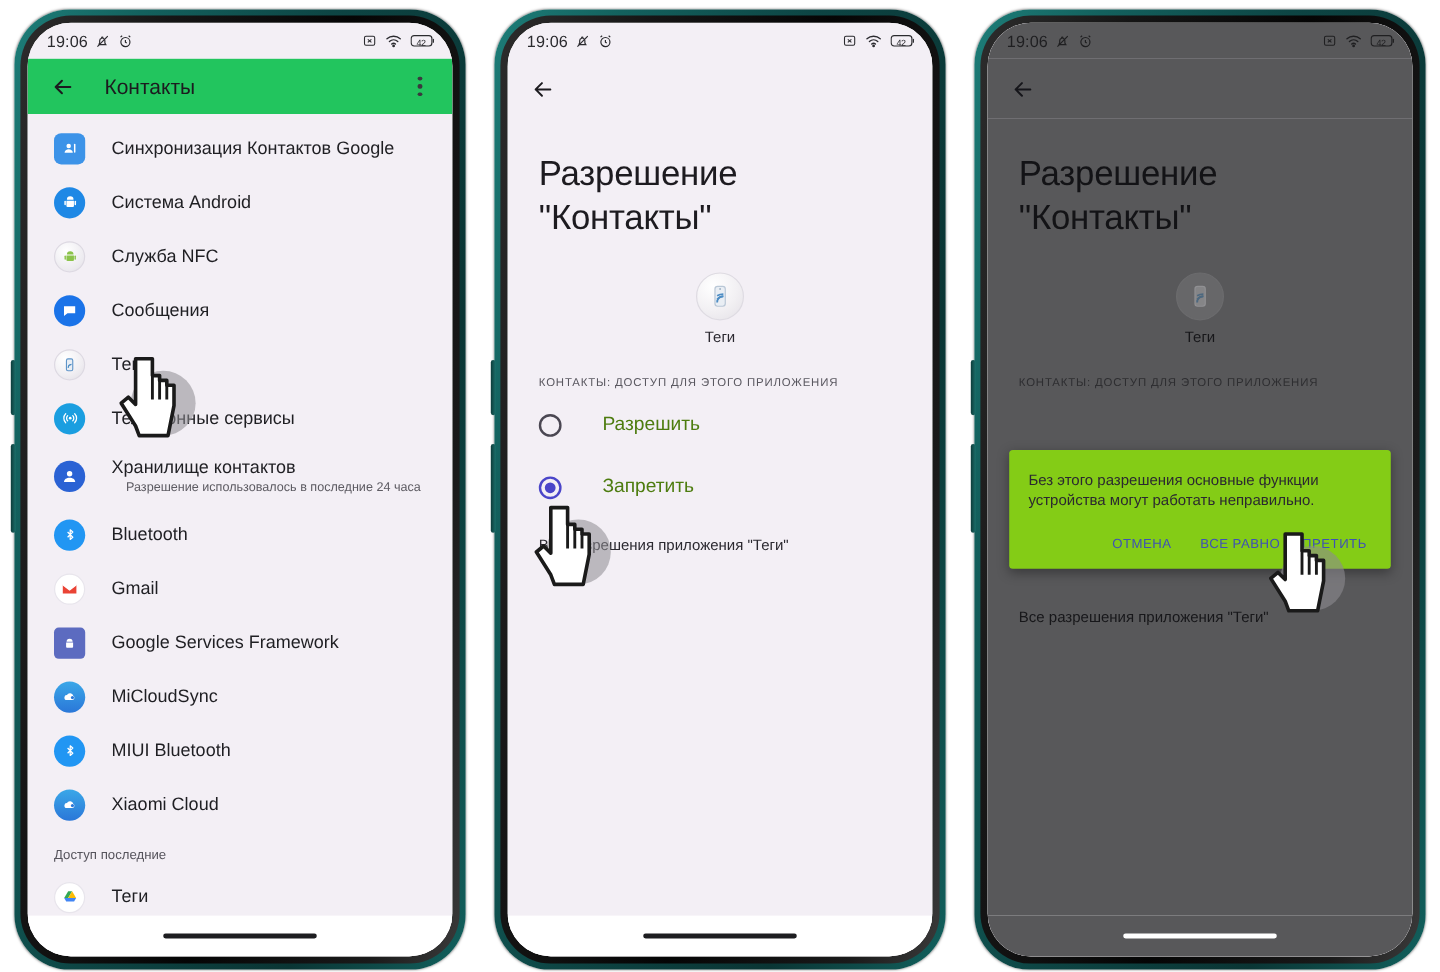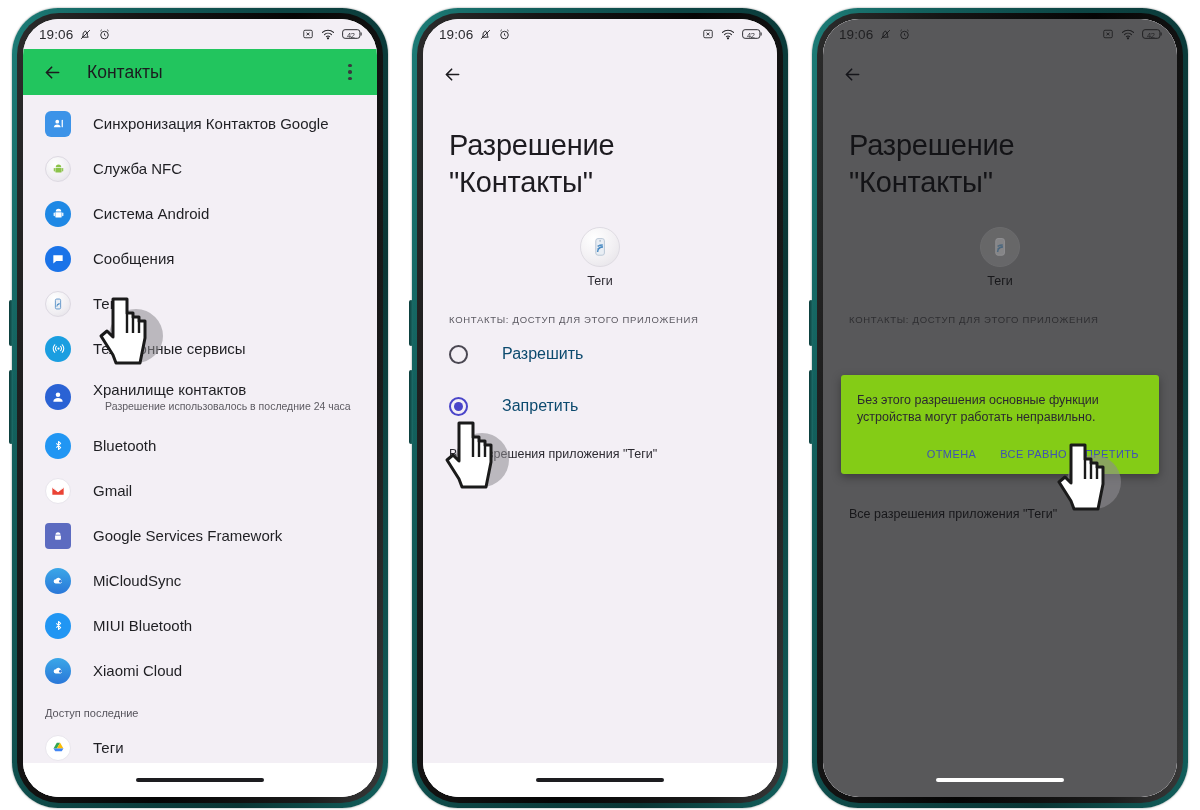--- a/index.html
+++ b/index.html
@@ -128,21 +128,21 @@
   }
   .radio-row { display: flex; align-items: center; padding: 0 26px; height: 46px; margin-top: 6px; }
   .radio {
     width: 19px; height: 19px; border-radius: 50%;
     border: 2px solid #4a4752; flex: 0 0 19px;
     display: flex; align-items: center; justify-content: center;
     background: transparent;
   }
   .radio.checked { border-color: #4a45c9; }
   .radio.checked::after { content: ""; width: 9px; height: 9px; border-radius: 50%; background: #4a45c9; display: block; }
-  .radio-label { margin-left: 34px; font-size: 16px; color: #0c4a6e; }
+  .radio-label { margin-left: 34px; font-size: 16px; color: #4d7c0f; }
   .all-perms { padding: 18px 26px 0 26px; font-size: 12.5px; color: #2b2930; }
   .dialog {
     position: absolute; left: 18px; right: 18px; top: 356px;
     background: #84cc16;
     border-radius: 3px;
     padding: 17px 16px 10px 16px;
     box-shadow: 0 3px 10px rgba(0,0,0,.35);
   }
   .dialog-msg { font-size: 12.5px; line-height: 17px; color: #2b2930; }
   .dialog-actions { display: flex; justify-content: flex-end; gap: 20px; margin-top: 18px; padding-right: 2px; }
@@ -246,50 +246,50 @@
                   <path d="M4.5 18c0-3 2.6-4.6 5.5-4.6S15.5 15 15.5 18z"></path>
                   <rect x="17" y="6" width="2" height="12" rx="1"></rect>
                 </svg>
             </div>
             <div class="row-text">
                 <div class="row-title">Синхронизация Контактов Google</div>
               </div>
           </div>
 
           <div class="row">
-            <div class="row-icon nfc-svc">
-              <svg width="15" height="15" viewBox="0 0 24 24" fill="#8bc34a">
-                  <path d="M7 11h10v6a1.4 1.4 0 0 1-1.4 1.4H8.4A1.4 1.4 0 0 1 7 17z"></path>
-                  <path d="M7.6 9.8h8.8a4.4 4.4 0 0 0-8.8 0z"></path>
-                  <rect x="4.4" y="11.2" width="1.9" height="5.4" rx=".9"></rect>
-                  <rect x="17.7" y="11.2" width="1.9" height="5.4" rx=".9"></rect>
-                </svg>
-            </div>
-            <div class="row-text">
-                <div class="row-title">Служба NFC</div>
-              </div>
-          </div>
-
-          <div class="row">
             <div class="row-icon android-robot">
               <svg width="15" height="15" viewBox="0 0 24 24" fill="#fff">
                   <path d="M7 10h10v7a1.5 1.5 0 0 1-1.5 1.5h-7A1.5 1.5 0 0 1 7 17z"></path>
                   <circle cx="9.6" cy="7.2" r="1"></circle>
                   <circle cx="14.4" cy="7.2" r="1"></circle>
                   <path d="M7.6 8.6h8.8a4.4 4.4 0 0 0-8.8 0z"></path>
                   <rect x="4.2" y="10.2" width="2" height="6" rx="1"></rect>
                   <rect x="17.8" y="10.2" width="2" height="6" rx="1"></rect>
                 </svg>
             </div>
             <div class="row-text">
                 <div class="row-title">Система Android</div>
               </div>
           </div>
 
           <div class="row">
+            <div class="row-icon nfc-svc">
+              <svg width="15" height="15" viewBox="0 0 24 24" fill="#8bc34a">
+                  <path d="M7 11h10v6a1.4 1.4 0 0 1-1.4 1.4H8.4A1.4 1.4 0 0 1 7 17z"></path>
+                  <path d="M7.6 9.8h8.8a4.4 4.4 0 0 0-8.8 0z"></path>
+                  <rect x="4.4" y="11.2" width="1.9" height="5.4" rx=".9"></rect>
+                  <rect x="17.7" y="11.2" width="1.9" height="5.4" rx=".9"></rect>
+                </svg>
+            </div>
+            <div class="row-text">
+                <div class="row-title">Служба NFC</div>
+              </div>
+          </div>
+
+          <div class="row">
             <div class="row-icon messages">
               <svg width="14" height="14" viewBox="0 0 24 24" fill="#fff">
                   <path d="M4 5.5h16v10H9l-5 4z"></path>
                 </svg>
             </div>
             <div class="row-text">
                 <div class="row-title">Сообщения</div>
               </div>
           </div>
 

